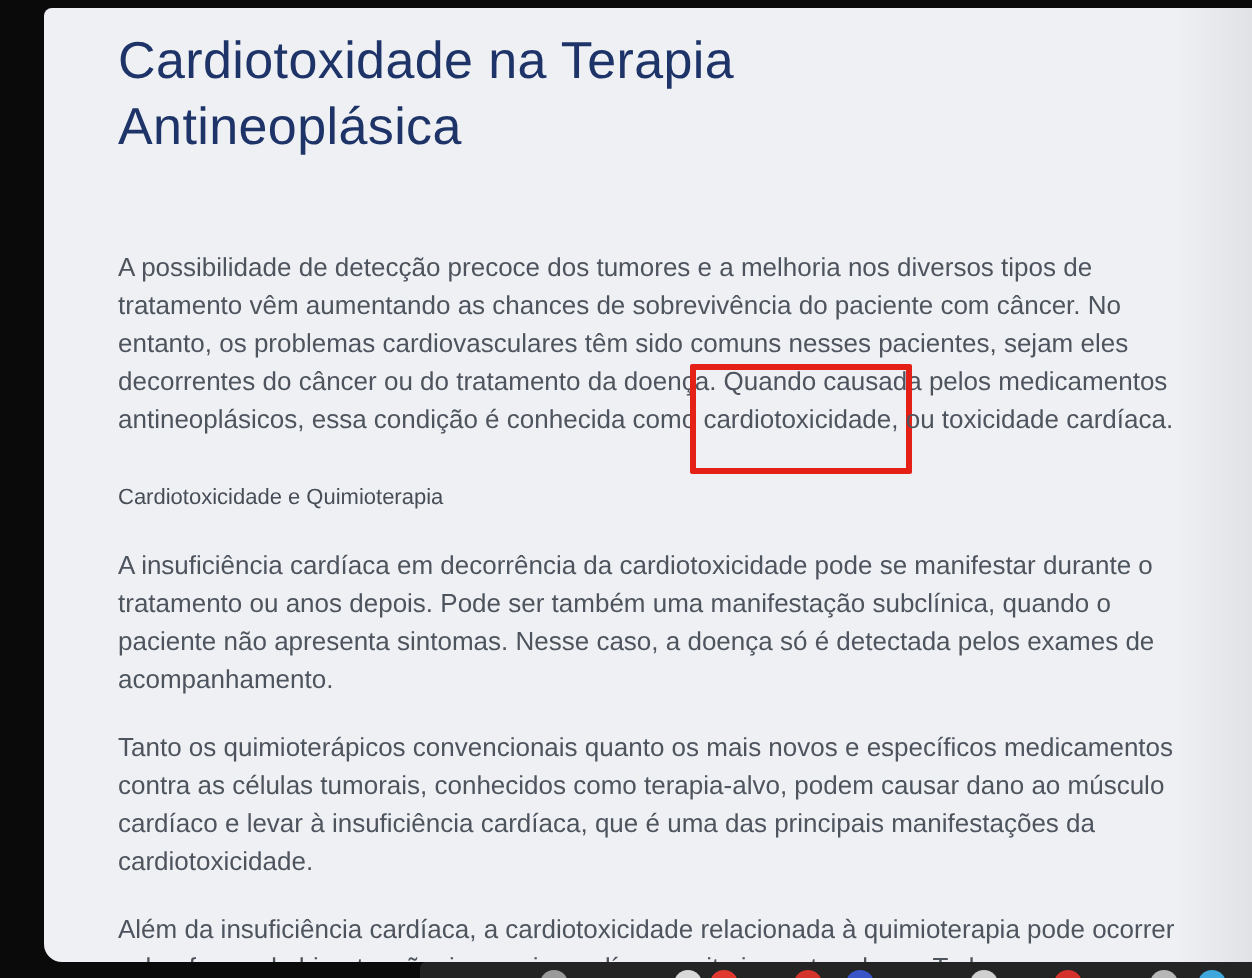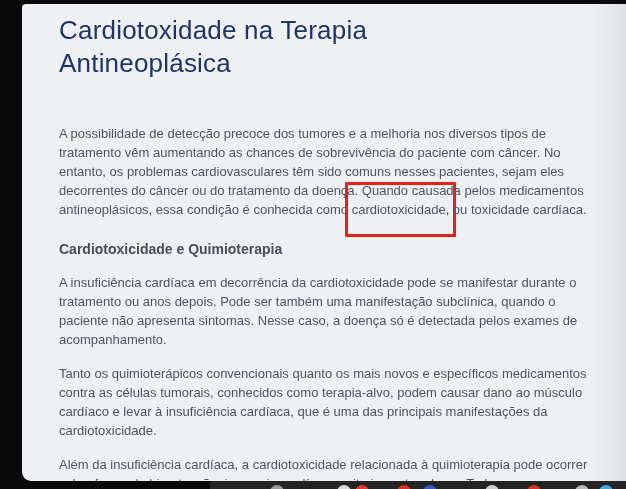--- a/index.html
+++ b/index.html
@@ -32,23 +32,23 @@
   }
   .article{
     max-width:540px;
     color:#4e545e;
     font-size:13px;
     line-height:19px;
   }
   .article p{margin:0 0 15px 0;}
   .section-heading{
     margin:21px 0 14px 0;
-    font-size:14px;
+    font-size:11px;
     line-height:19px;
-    font-weight:bold;
+    font-weight:normal;
     color:#474d57;
   }
   
   .redbox{
     border:3px solid #e52017;
     border-radius:1px;
     padding:17px 4px;
     margin:0 -7px;
   }
   

